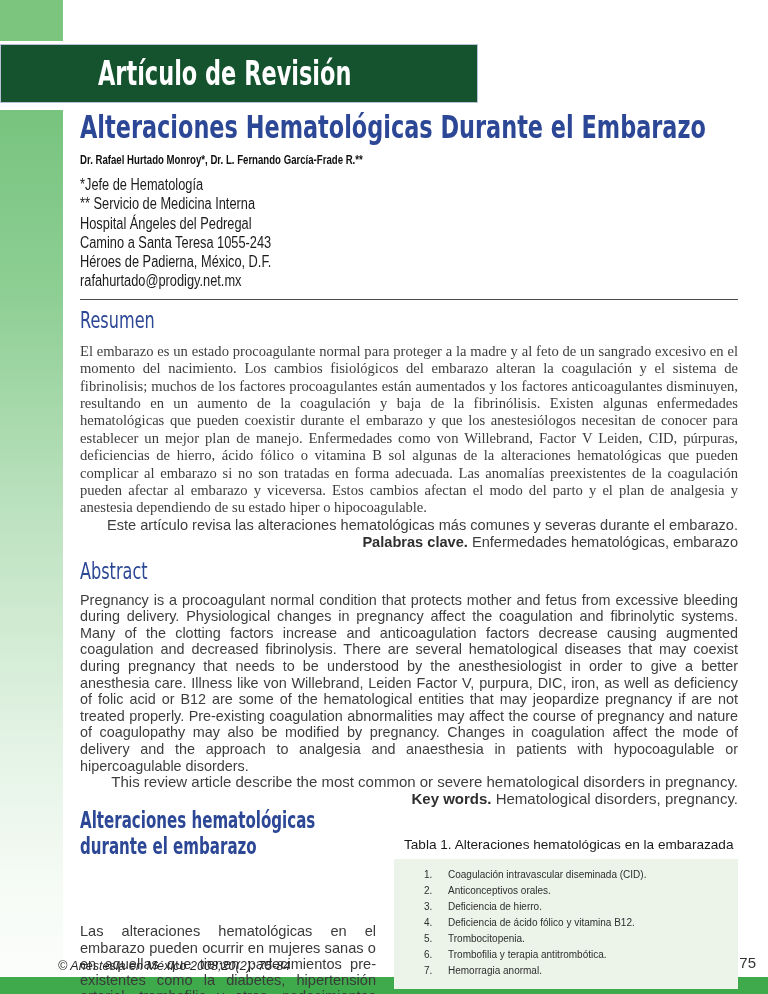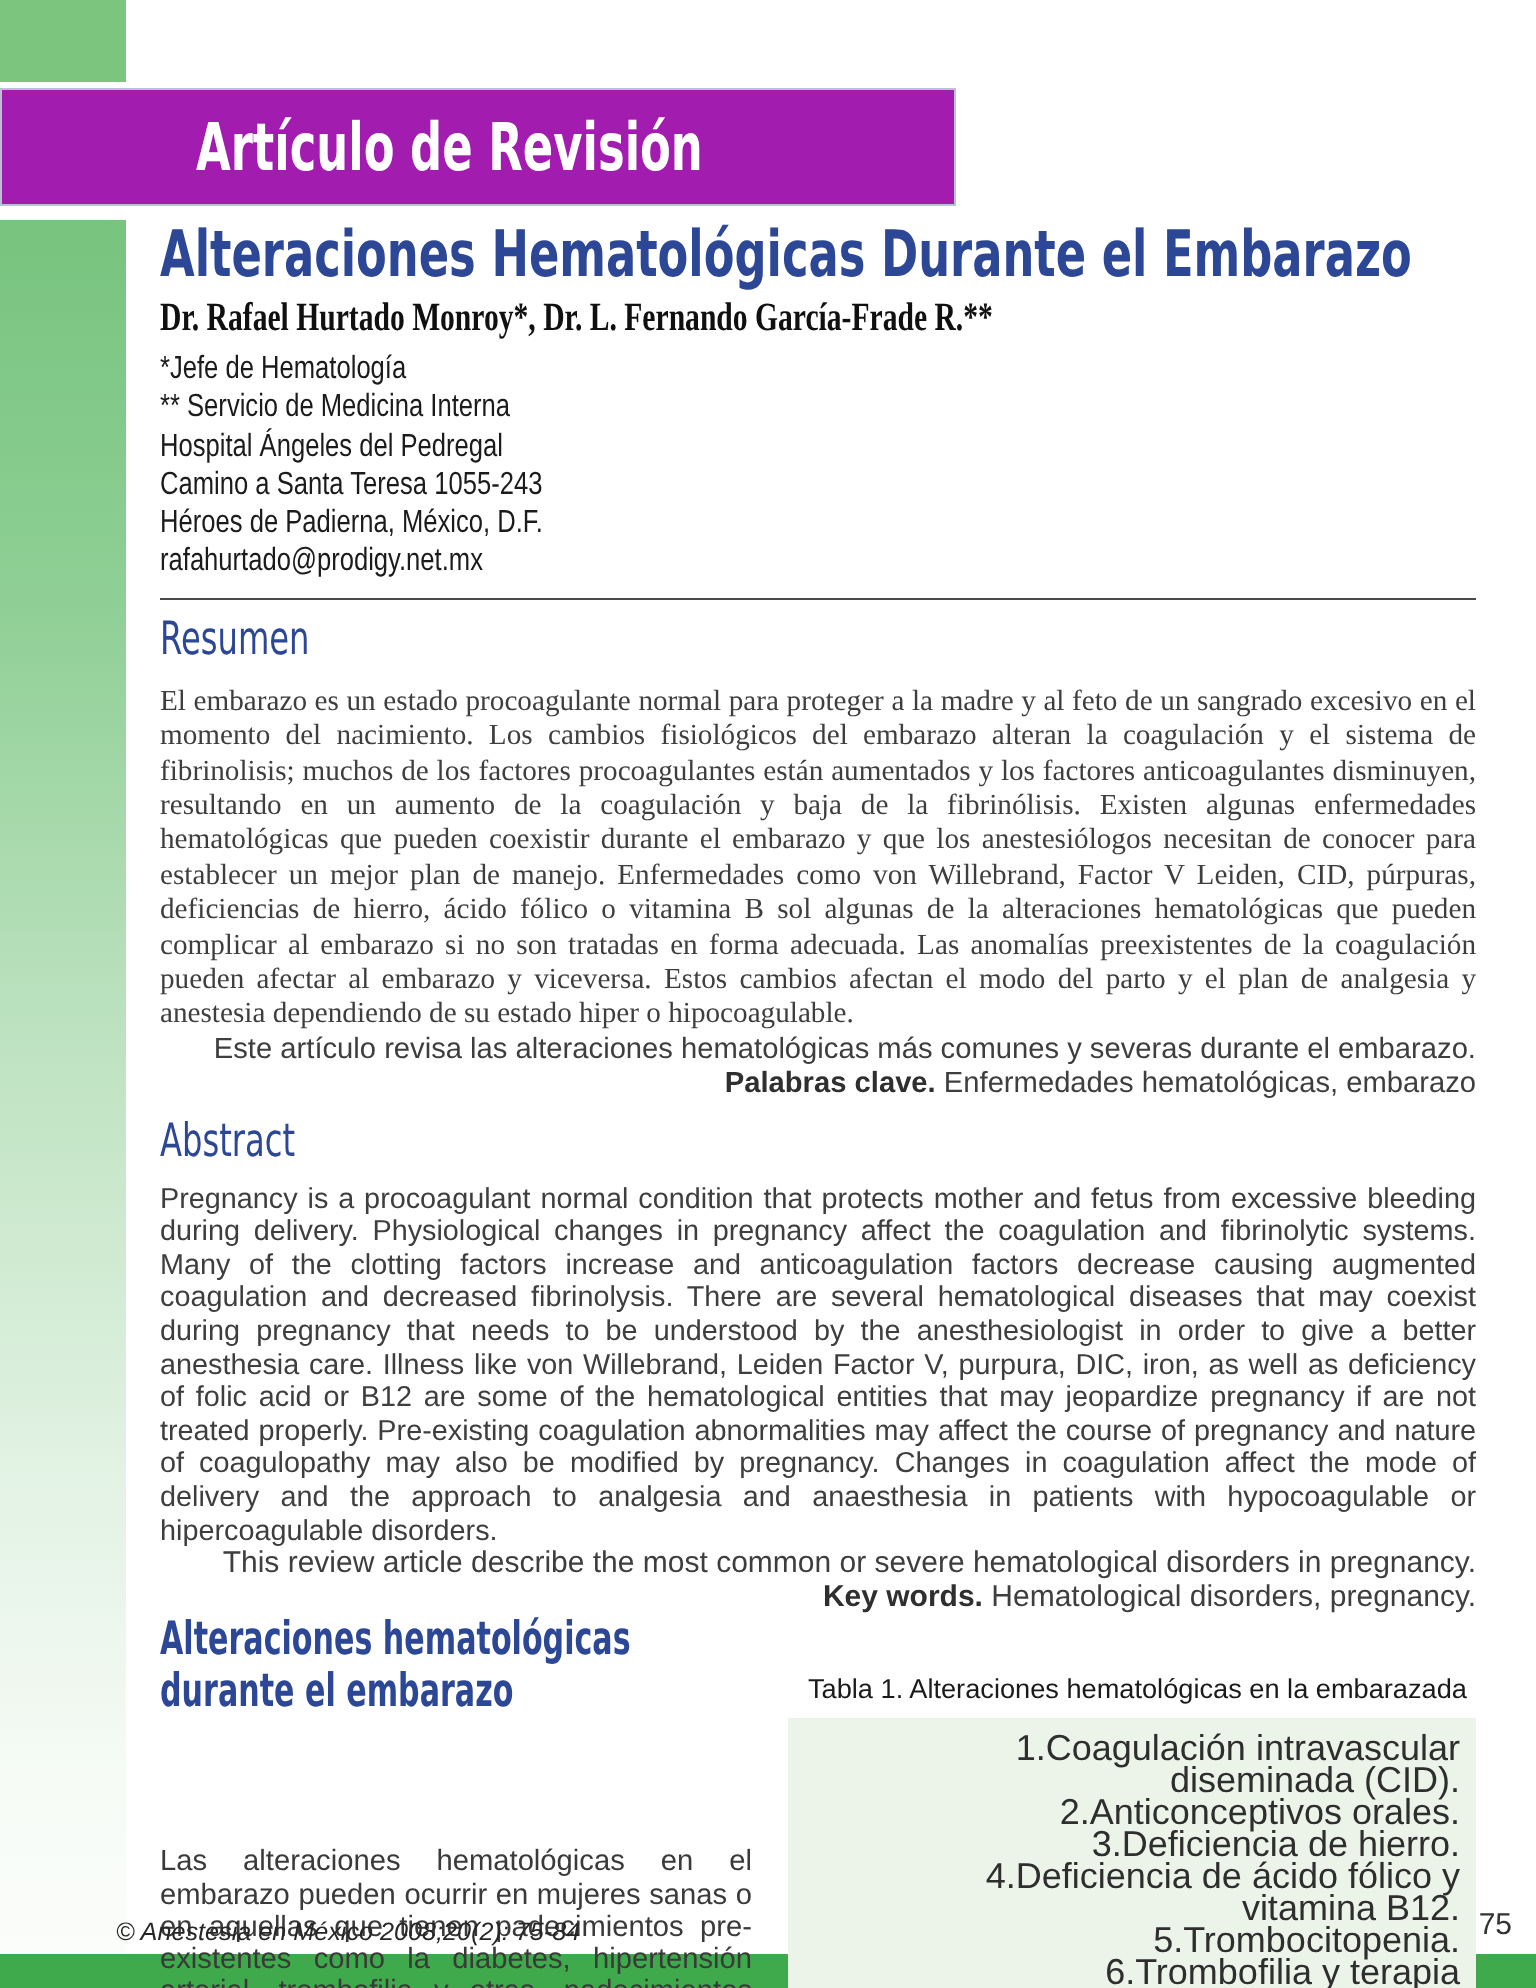--- a/index.html
+++ b/index.html
@@ -6,38 +6,38 @@
   #page{position:relative;width:768px;height:994px;background:#ffffff;overflow:hidden;
         font-family:"Liberation Sans",sans-serif;}
 
   
   .band-top{position:absolute;left:0;top:0;width:63px;height:41px;background:#7cc57f;}
   .band-main{position:absolute;left:0;top:110px;width:63px;height:867px;
              background:linear-gradient(180deg,#77c47e 0%,#8fcf95 22%,#bfe3c2 48%,#e2f2e3 72%,#f6fbf6 90%,#fbfdfb 100%);}
   .bottom-bar{position:absolute;left:0;bottom:0;width:768px;height:17px;background:#3faa4b;}
 
   
-  .banner{position:absolute;left:0;top:44px;width:478px;height:59px;background:#a21caf;
+  .banner{position:absolute;left:0;top:44px;width:478px;height:59px;background:#14532d;
           border:1px solid #b9c0d8;box-sizing:border-box;}
   .banner-text{position:absolute;left:97px;top:0;line-height:57px;color:#ffffff;
                font-family:"DejaVu Sans",sans-serif;font-weight:bold;font-size:33px;}
 
   .cond{display:inline-block;transform-origin:0 0;white-space:nowrap;}
   .sx68{transform:scaleX(.68);}
   .sx70{transform:scaleX(.70);}
   .sx74{transform:scaleX(.74);}
   .sx80{transform:scaleX(.80);}
 
   
   .content{position:absolute;left:80px;top:110px;width:658px;}
 
   .title{margin:0;font-family:"DejaVu Sans",sans-serif;font-weight:bold;font-size:32px;
          line-height:34px;color:#2c4795;}
-  .authors{margin-top:5px;font-family:Liberation Serif, serif;font-weight:bold;
-           font-size:20px;line-height:21px;color:#101010;}
+  .authors{margin-top:5px;font-family:Liberation Sans, sans-serif;font-weight:bold;
+           font-size:13px;line-height:21px;color:#101010;}
   .affil{margin-top:5px;}
   .affil div{font-family:"Liberation Sans",sans-serif;font-size:16px;line-height:19.3px;color:#1b1b1b;}
 
   .rule{margin-top:8px;border:none;border-top:1.6px solid #4a4a4a;width:100%;}
 
   .h2{margin:0;margin-top:8px;font-family:"DejaVu Sans",sans-serif;font-weight:normal;
       font-size:23px;line-height:25px;color:#2c4795;}
   .h2.abstract{margin-top:7px;}
 
   .para{margin:0;color:#3e3e3e;text-align:right;}
@@ -54,21 +54,21 @@
   .col-right{width:344px;}
 
   .sec-h{margin:0;font-family:"DejaVu Sans",sans-serif;font-weight:bold;font-size:23px;
          line-height:26px;color:#2c4795;}
   .sec-h .cond-block{display:block;width:452px;transform:scaleX(.655);transform-origin:0 0;}
   .sec-body{margin-top:64px;font-size:14.6px;line-height:16.2px;color:#3a3a3a;}
 
   .tbl-caption{margin-top:30px;padding-left:10px;font-size:13.6px;line-height:16px;color:#1a1a1a;}
   .tbl-box{margin-top:6px;background:#ecf4ea;padding:8px 8px 10px 0;}
   .tbl-box ol{margin:0;padding:0 0 0 30px;list-style:none;counter-reset:item;}
-  .tbl-box li{font-size:18px;line-height:15.9px;color:#2e2e2e;counter-increment:item;text-align:right;}
+  .tbl-box li{font-size:10px;line-height:15.9px;color:#2e2e2e;counter-increment:item;}
   .tbl-box li::before{content:counter(item) ".";display:inline-block;width:24px;color:#2e2e2e;}
 
   
   .credit{position:absolute;left:58px;top:959px;font-style:italic;font-size:12.6px;color:#262626;}
   .page-num{position:absolute;right:12px;top:954px;font-size:15px;color:#333333;}
 </style>
 </head>
 <body>
 
 <div id="page">

